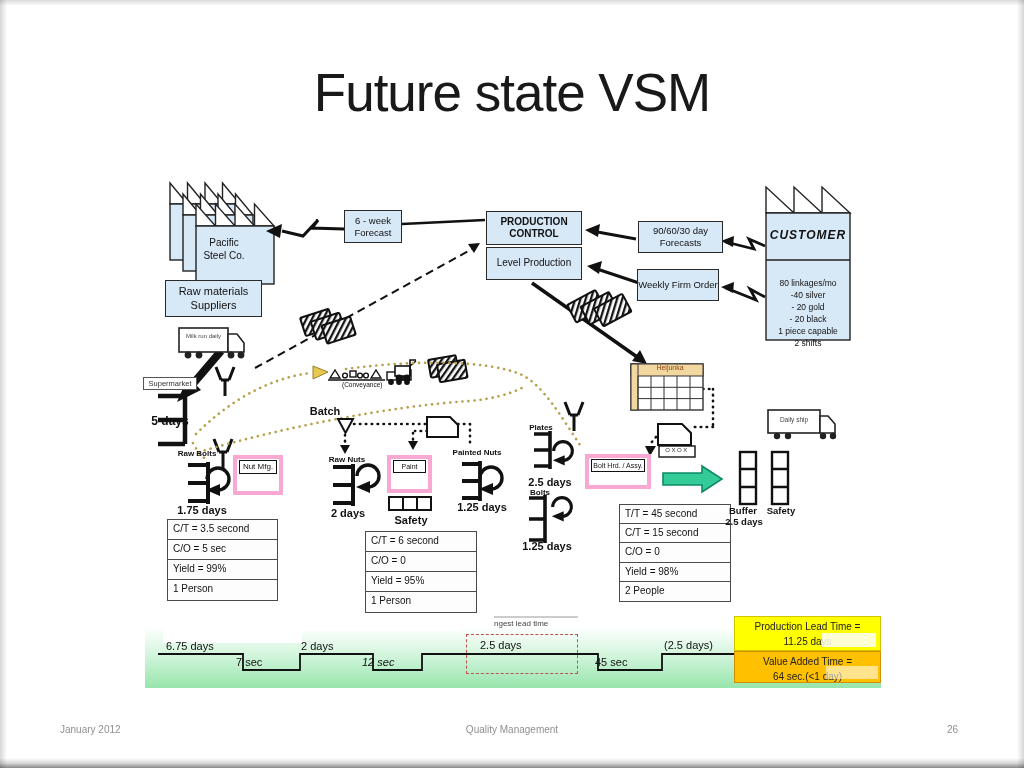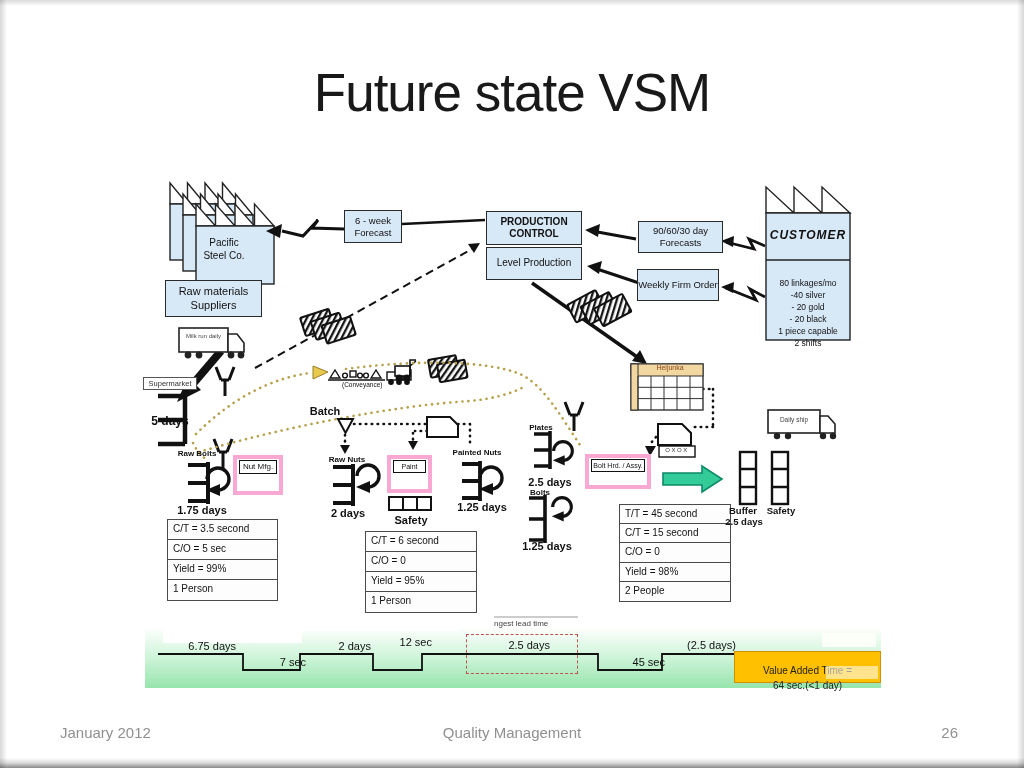--- a/index.html
+++ b/index.html
@@ -21,27 +21,27 @@
             overflow:hidden;white-space:nowrap;}
   .databox{background:#fdfdfd;border:1.5px solid #4a4a4a;z-index:2;}
   .datarow{border-bottom:1.5px solid #4a4a4a;padding:3px 0 0 5px;font-size:10px;color:#111;box-sizing:border-box;}
   .databox .datarow:last-child{border-bottom:none;}
   .rows4 .datarow{height:20.1px;}
   .rows5 .datarow{height:19.2px;}
   .lbl{color:#111;z-index:3;text-align:center;}
   .b{font-weight:bold;}
   .band{background:linear-gradient(180deg,#fdfffd 0%,#d2f5dc 45%,#97e5ac 100%);z-index:0;}
   .cover{background:#fff;z-index:1;}
-  .tl-lbl{font-size:11px;font-weight:500;z-index:3;text-align:right;}
+  .tl-lbl{font-size:11px;font-weight:500;z-index:3;text-align:left;}
   .leadbox{background:#ffff00;border:1px solid #cfc400;z-index:4;text-align:center;
            font-size:10px;line-height:1.5;color:#222;padding-top:2px;}
   .vabox{background:#ffc000;border:1px solid #d09000;z-index:4;text-align:center;
-         font-size:10px;line-height:1.5;color:#222;padding-top:11px;}
+         font-size:10px;line-height:1.5;color:#222;padding-top:2px;}
   .patch{z-index:5;}
-  .foot{font-size:15px;color:#909090;z-index:2;}
+  .foot{font-size:10px;color:#909090;z-index:2;}
   .smlabelbox{border:1px solid #555;background:#fff;font-size:7.5px;color:#333;text-align:center;
               line-height:11px;z-index:3;}
   .cust-lines{font-size:8.5px;line-height:1.42;text-align:center;z-index:3;}
   .seg3{border:2px solid #111;background:#fff;display:flex;z-index:2;}
   .seg3 span{flex:1;border-right:2px solid #111;}
   .seg3 span:last-child{border-right:none;}
 </style>
 </head>
 <body>
 
@@ -329,27 +329,31 @@
     <div class="datarow">2 People</div>
   </div>
 
   <div class="abs lbl b" style="left:726px;top:505px;width:34px;font-size:9.5px;">Buffer</div>
   <div class="abs lbl b" style="left:762px;top:505px;width:38px;font-size:9.5px;">Safety</div>
   <div class="abs lbl b" style="left:719px;top:516px;width:50px;font-size:9.5px;">2.5 days</div>
 
   <div class="abs tl-lbl" style="left:166px;top:640px;width:70px;">6.75 days</div>
   <div class="abs tl-lbl" style="left:236px;top:656px;width:70px;">7 sec</div>
   <div class="abs tl-lbl" style="left:301px;top:640px;width:70px;">2 days</div>
-  <div class="abs tl-lbl" style="left:362px;top:636px;width:70px;">12 sec</div>
+  <div class="abs tl-lbl" style="left:362px;top:656px;width:70px;font-style:italic;">12 sec</div>
   <div class="abs tl-lbl" style="left:480px;top:639px;width:70px;">2.5 days</div>
   <div class="abs tl-lbl" style="left:595px;top:656px;width:70px;">45 sec</div>
   <div class="abs tl-lbl" style="left:664px;top:639px;width:72px;">(2.5 days)</div>
   <div class="abs lbl" style="left:494px;top:619px;width:66px;font-size:8px;color:#444;text-align:left;">ngest lead time</div>
   <div class="abs" style="left:466px;top:634px;width:112px;height:40px;border:1.6px dashed #c0504d;z-index:3;"></div>
 
+  <div class="abs leadbox" style="left:734px;top:616px;width:147px;height:35px;">
+    <div>Production Lead Time =</div>
+    <div>11.25 days</div>
+  </div>
   <div class="abs vabox" style="left:734px;top:651px;width:147px;height:32px;">
     <div>Value Added Time =</div>
     <div>64 sec.(&lt;1 day)</div>
   </div>
   <div class="abs patch" style="left:822px;top:633px;width:54px;height:14px;background:rgba(255,255,250,0.85);"></div>
   <div class="abs patch" style="left:826px;top:666px;width:52px;height:13px;background:rgba(255,250,235,0.6);"></div>
 
   <div class="abs foot" style="left:60px;top:724px;width:220px;text-align:left;">January 2012</div>
   <div class="abs foot" style="left:0;top:724px;width:1024px;text-align:center;">Quality Management</div>
   <div class="abs foot" style="left:900px;top:724px;width:58px;text-align:right;">26</div>

